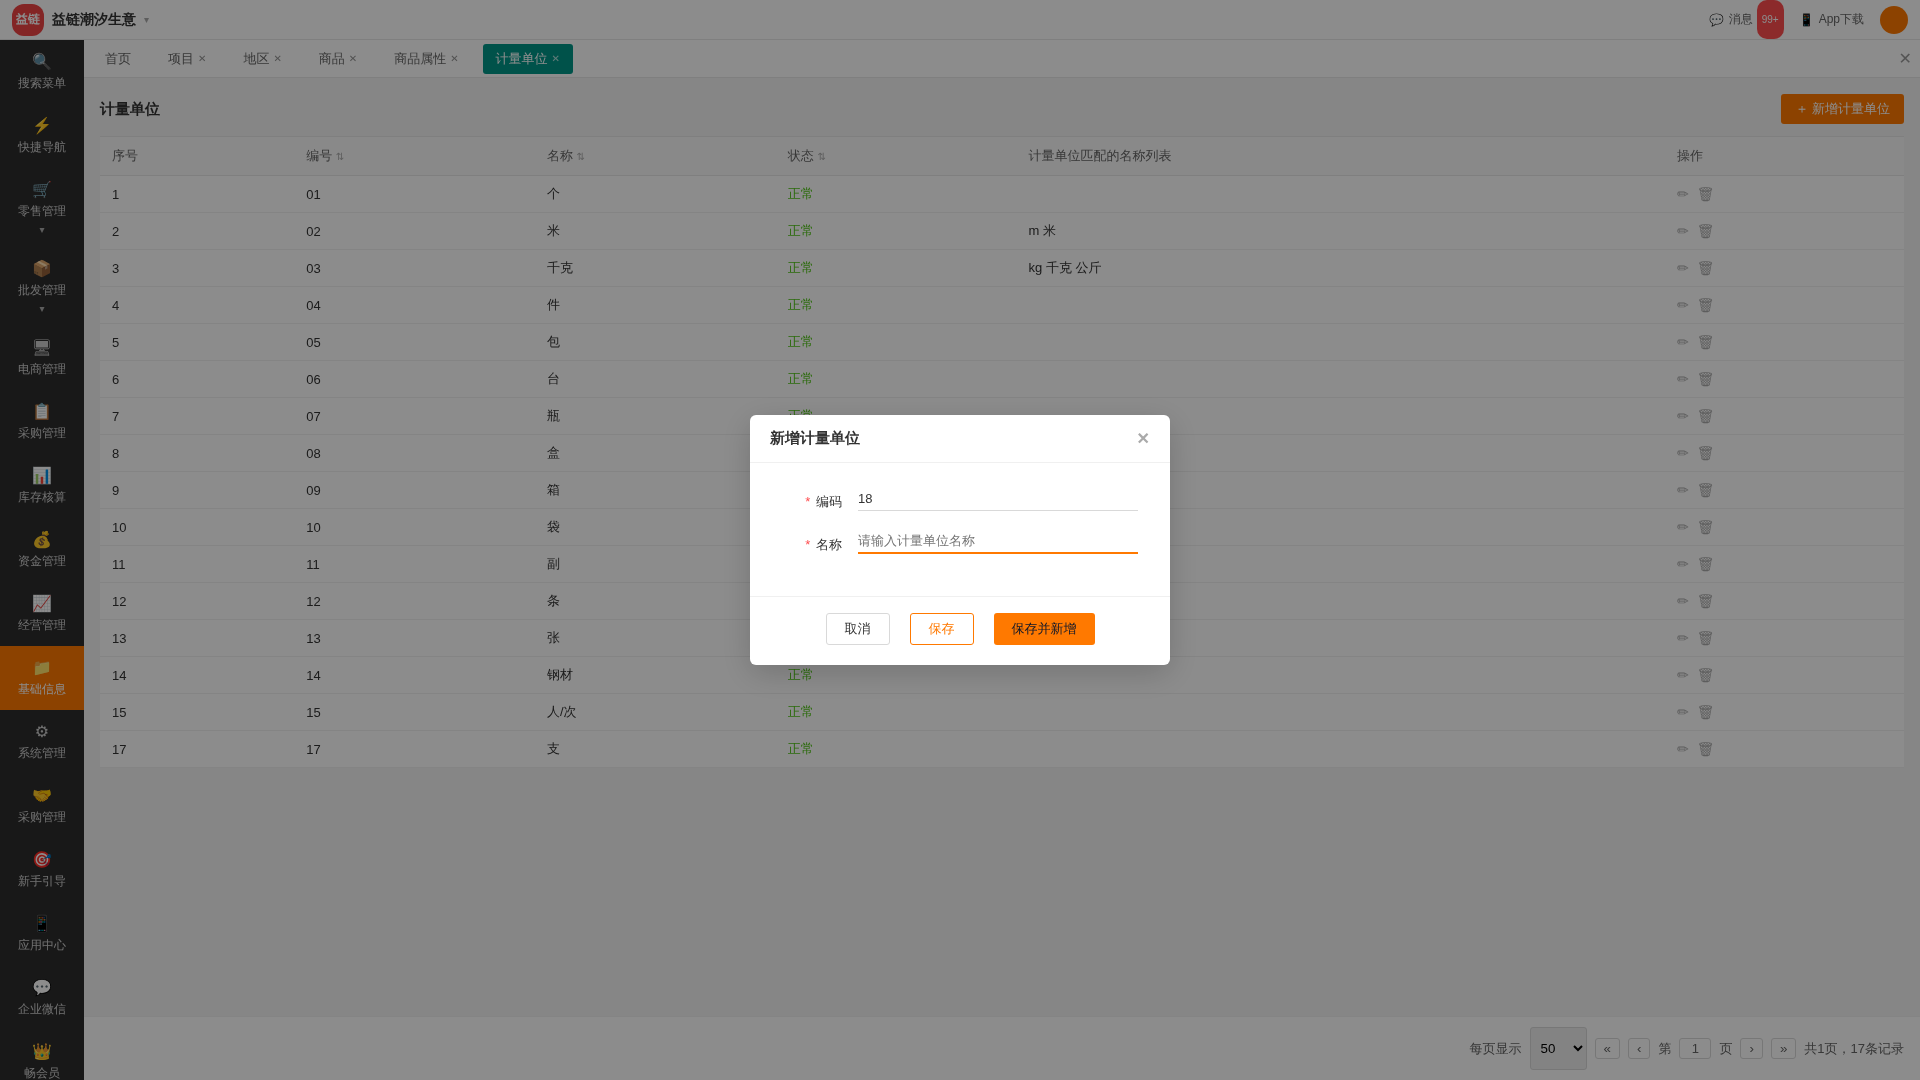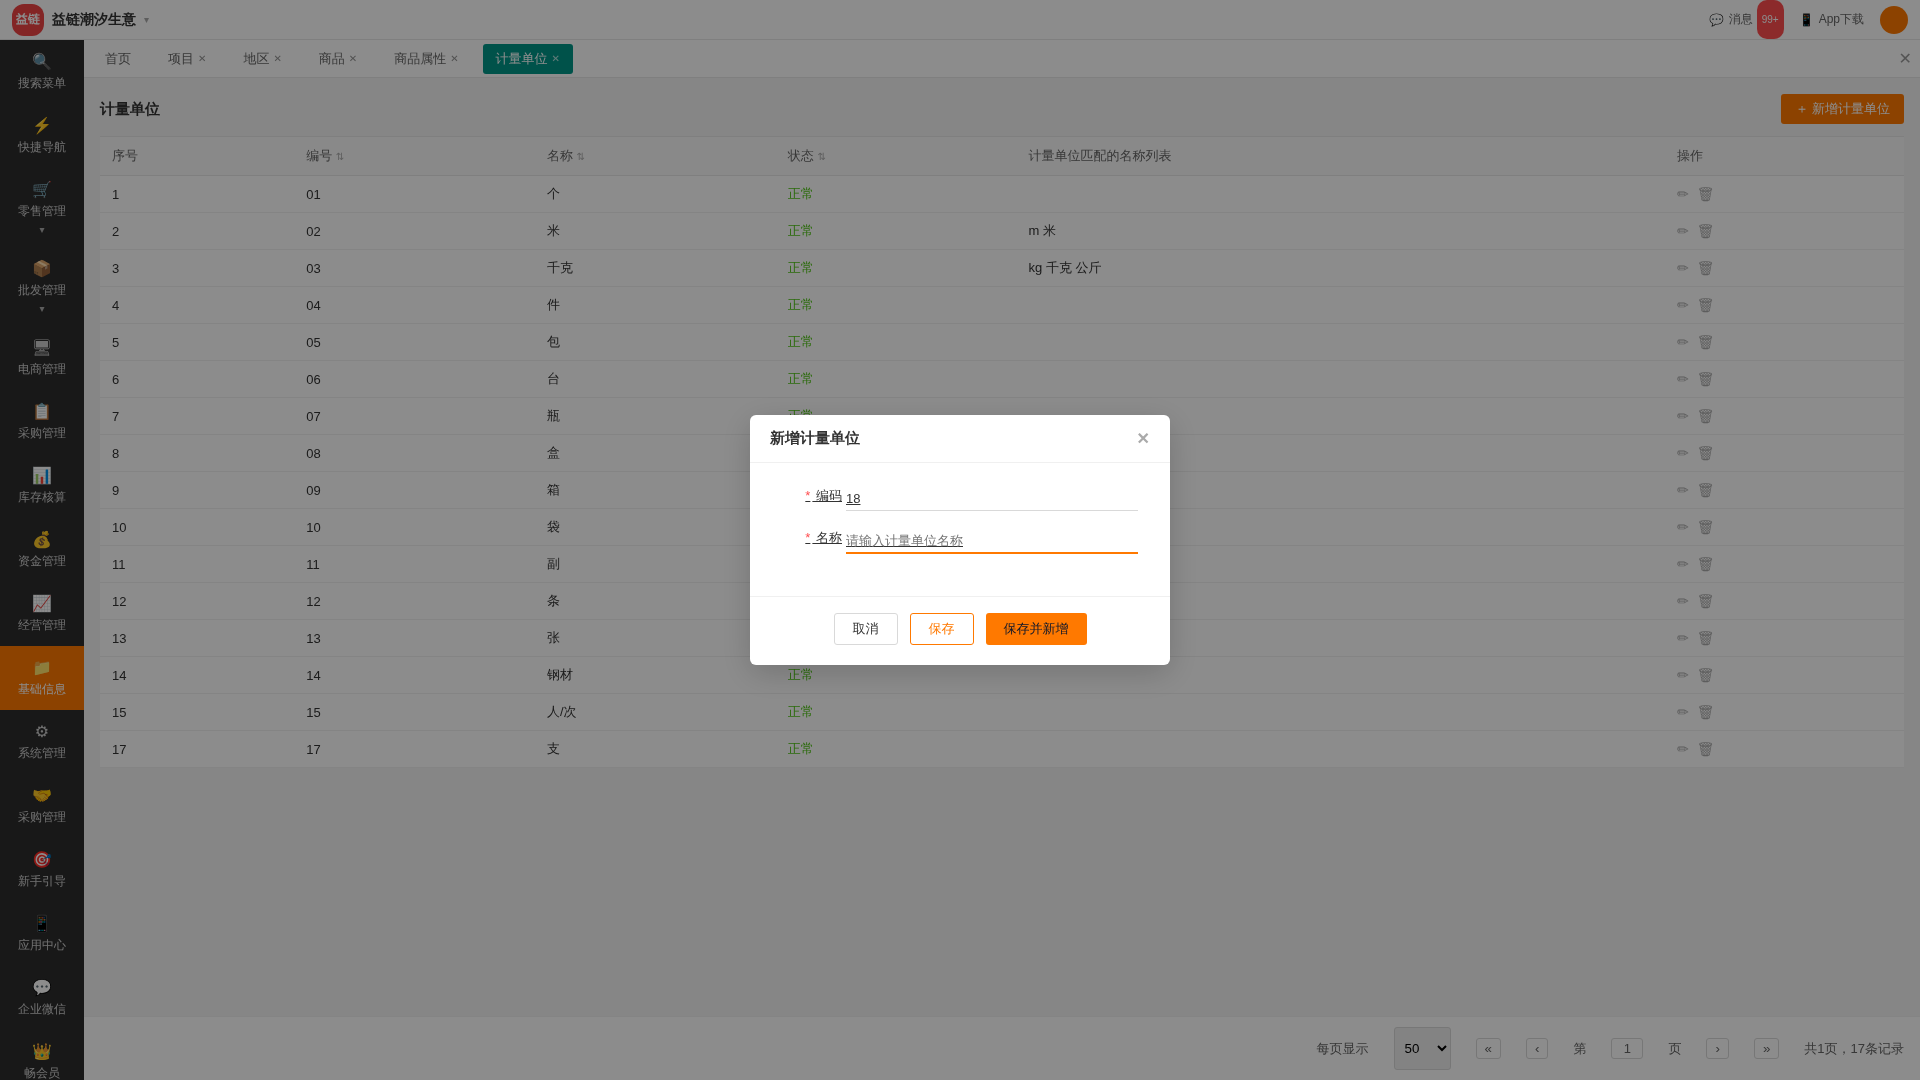--- a/index.html
+++ b/index.html
@@ -169,21 +169,21 @@
     .status-normal { color: #52c41a; }
     .action-icons { display: flex; gap: 8px; }
     .action-icon { color: #aaa; cursor: pointer; font-size: 14px; }
 
     
     .pagination {
       display: flex;
       align-items: center;
       justify-content: flex-end;
       padding: 10px 16px;
-      gap: 25px;
+      gap: 8px;
       font-size: 13px;
       color: #666;
       background: #fff;
       border-top: 1px solid #f0f0f0;
     }
     .pagination select {
       border: 1px solid #d9d9d9;
       border-radius: 3px;
       padding: 12px 6px;
     }
@@ -234,24 +234,23 @@
     .modal-close {
       cursor: pointer;
       color: #aaa;
       font-size: 16px;
     }
     .modal-body {
       padding: 24px 32px;
     }
     .form-row {
       display: flex;
-      align-items: flex-start;
+      align-items: flex-end;
       margin-bottom: 18px;
-      gap: 4px;
-      text-decoration: underline;
+      gap: 16px;
     }
     .form-label {
       width: 60px;
       text-align: right;
       font-size: 13px;
       color: #333;
     }
     .form-label .required { color: #ff4d4f; margin-right: 2px; }
     .form-input {
       flex: 1;
@@ -259,21 +258,21 @@
       border-bottom: 1px solid #d9d9d9;
       padding: 4px 0;
       font-size: 13px;
       outline: none;
       color: #333;
     }
     .form-input.active-border { border-bottom: 2px solid #ff7900; }
     .modal-footer {
       display: flex;
       justify-content: center;
-      gap: 12px;
+      gap: 20px;
       padding: 16px 20px 20px;
       border-top: 1px solid #f0f0f0;
     }
     .btn-cancel {
       border: 1px solid #d9d9d9;
       background: #fff;
       padding: 6px 18px;
       border-radius: 3px;
       cursor: pointer;
       font-size: 13px;

